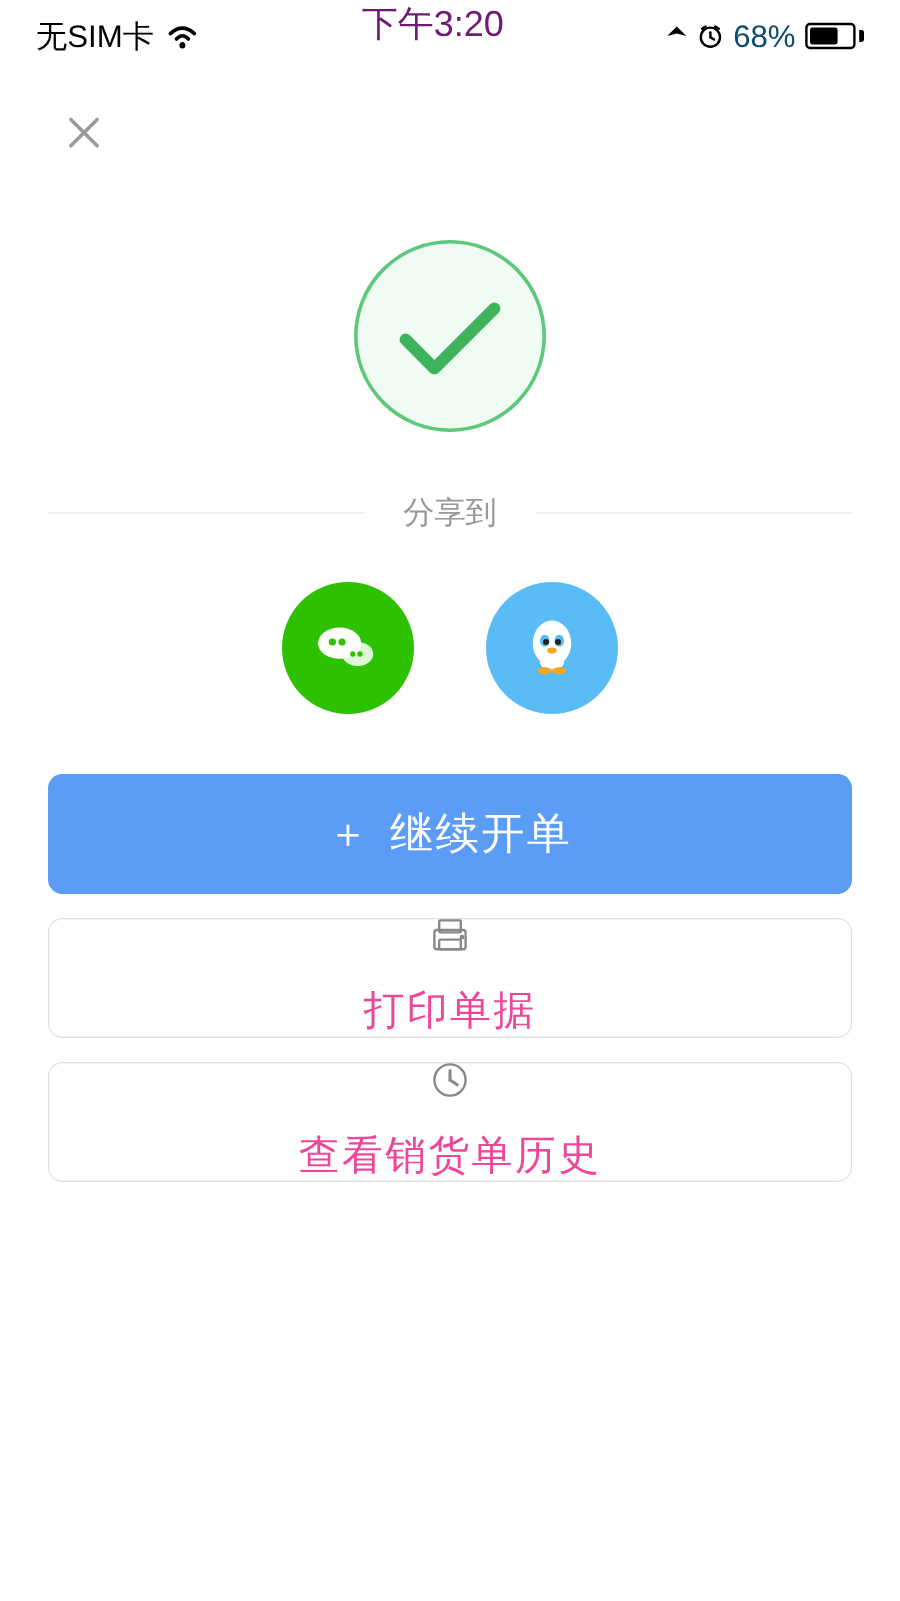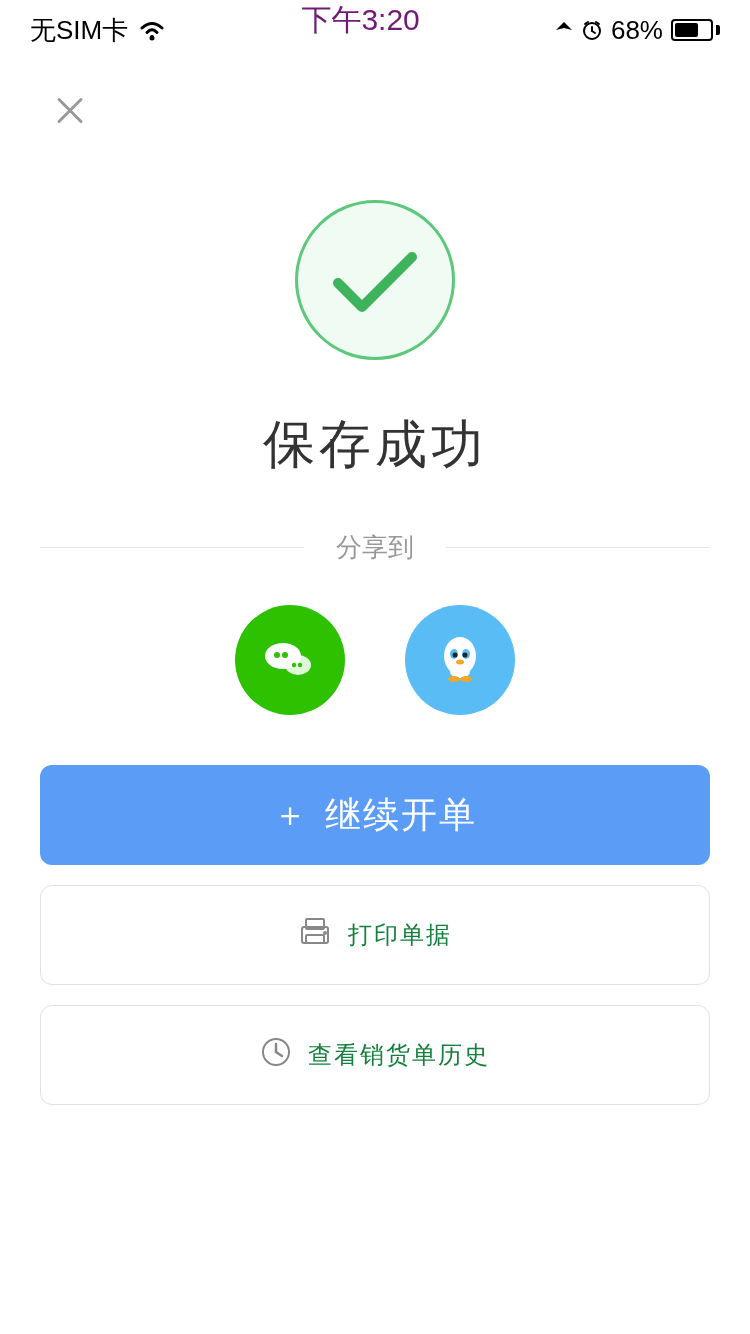--- a/index.html
+++ b/index.html
@@ -32,21 +32,21 @@
     .status-center {
       font-size: 30px;
       font-weight: 500;
       color: #701a75;
     }
     .status-right {
       display: flex;
       align-items: center;
       gap: 8px;
       font-size: 24px;
-      color: #000000;
+      color: #0c4a6e;
     }
     
     .battery {
       display: flex;
       align-items: center;
       gap: 3px;
     }
     .battery-body {
       width: 42px;
       height: 22px;
@@ -183,28 +183,29 @@
       gap: 16px;
       cursor: pointer;
       letter-spacing: 2px;
     }
     .btn-secondary {
       width: 100%;
       height: 100px;
       background: #fff;
       border: 1px solid #e0e0e0;
       border-radius: 12px;
-      font-size: 24px;
-      color: #15803d;
+      font-size: 34px;
+      color: #ec4899;
       display: flex;
       align-items: center;
       justify-content: center;
       gap: 16px;
       cursor: pointer;
       letter-spacing: 2px;
+      flex-direction: column;
     }
     .btn-icon {
       font-size: 34px;
       color: #fff;
     }
     .btn-icon-gray {
       font-size: 30px;
       color: #888;
     }
   </style>
@@ -248,21 +249,20 @@
 </div>
 
 <div class="main-content">
 
   <div class="check-circle">
     <svg width="90" height="70" viewBox="0 0 90 70">
       <polyline points="8,38 32,62 82,12" stroke="#3DB35C" stroke-width="10" fill="none" stroke-linecap="round" stroke-linejoin="round"></polyline>
     </svg>
   </div>
 
-  <div class="success-title">保存成功</div>
 
   <div class="share-section">
     <div class="share-divider">
       <div class="divider-line"></div>
       <span class="share-label">分享到</span>
       <div class="divider-line"></div>
     </div>
     <div class="share-icons">
 
       <div class="share-icon-btn wechat-btn">

